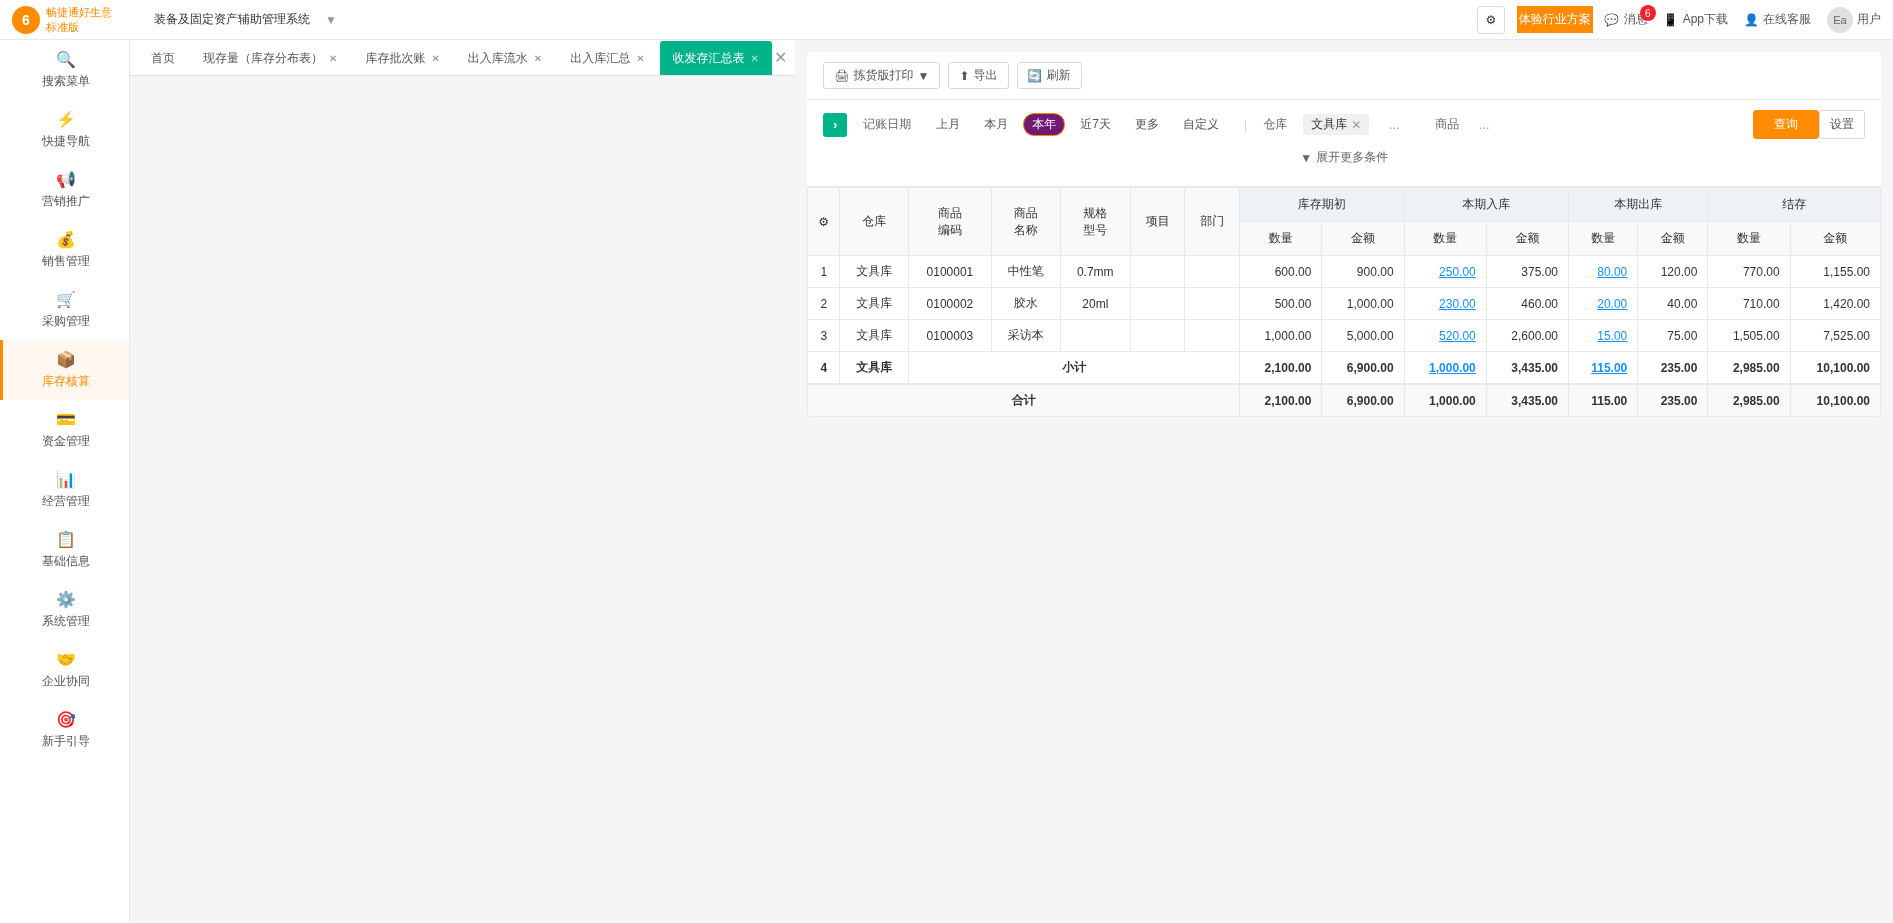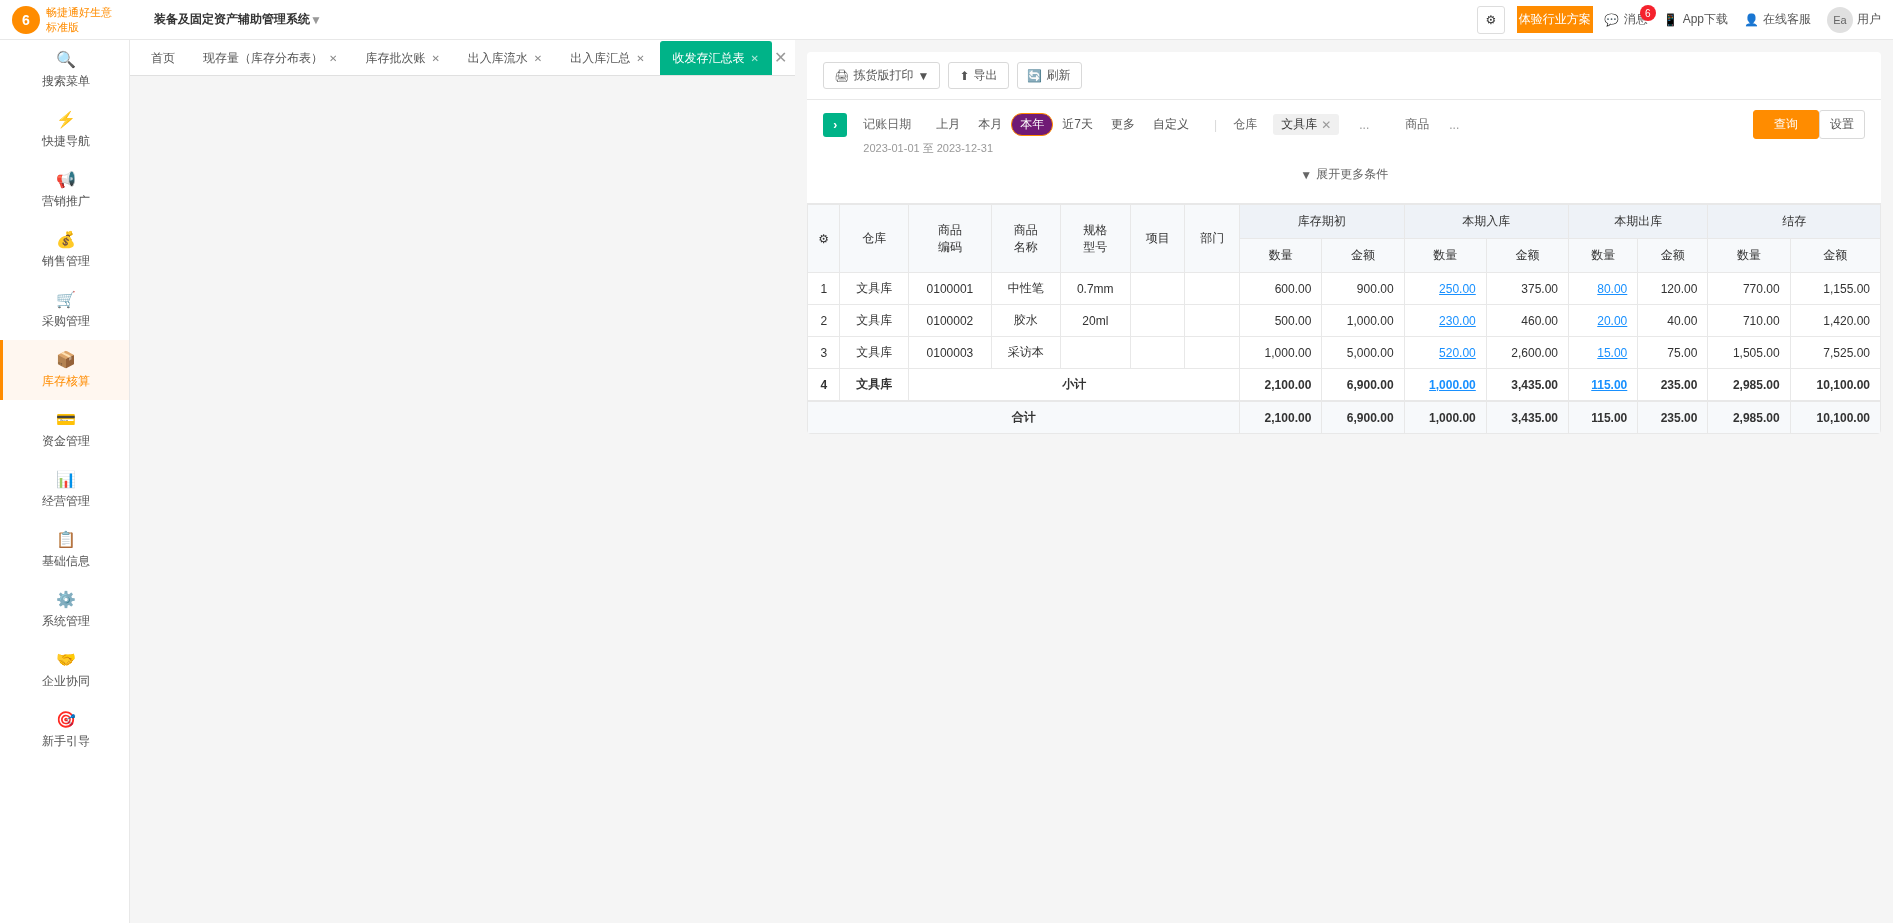--- a/index.html
+++ b/index.html
@@ -3,21 +3,21 @@
   <meta charset="utf-8">
   <style>
     * { margin: 0; padding: 0; box-sizing: border-box; }
     body { font-family: 'Microsoft YaHei', Arial, sans-serif; font-size: 12px; background: #f5f5f5; color: #333; width: 1893px; min-height: 923px; overflow-x: hidden; }
 
     
     .top-header { display: flex; align-items: center; height: 40px; background: #fff; border-bottom: 1px solid #e8e8e8; padding: 0 12px; gap: 12px; }
     .logo-area { display: flex; align-items: center; gap: 6px; width: 130px; }
     .logo-icon { width: 28px; height: 28px; background: #ff8c00; border-radius: 50%; display: flex; align-items: center; justify-content: center; color: white; font-size: 14px; font-weight: bold; }
     .logo-text { font-size: 11px; color: #ff8c00; line-height: 1.3; }
-    .system-title { flex: 1; display: flex; align-items: center; gap: 0; font-weight: bold; }
+    .system-title { flex: 1; display: flex; align-items: center; gap: 15px; }
     .settings-icon-btn { width: 28px; height: 28px; border: 1px solid #ddd; border-radius: 3px; display: flex; align-items: center; justify-content: center; cursor: pointer; background: #fff; }
     .trial-btn { background: #ff8c00; color: white; border: none; border-radius: 0; padding: 5px 2px; font-size: 12px; cursor: pointer; }
     .header-right { display: flex; align-items: center; gap: 16px; margin-left: auto; }
     .header-icon-item { display: flex; align-items: center; gap: 4px; cursor: pointer; color: #555; font-size: 12px; position: relative; }
     .badge { background: #f5222d; color: white; border-radius: 8px; font-size: 10px; padding: 0 4px; min-width: 16px; height: 16px; display: flex; align-items: center; justify-content: center; position: absolute; top: -6px; right: -8px; }
     .user-avatar { width: 26px; height: 26px; background: #e0e0e0; border-radius: 50%; display: flex; align-items: center; justify-content: center; font-size: 11px; color: #666; }
 
     
     .main-layout { display: flex; height: calc(923px - 40px); }
 
@@ -41,21 +41,21 @@
     .page-content { flex: 1; overflow-y: auto; background: #f5f5f5; padding: 12px; }
     .page-header { background: #fff; padding: 10px 16px; border-radius: 4px 4px 0 0; border-bottom: 1px solid #e8e8e8; display: flex; align-items: center; justify-content: space-between; }
     .page-title { font-size: 14px; font-weight: bold; color: #333; }
     .page-actions { display: flex; align-items: center; gap: 8px; }
     .action-btn { display: flex; align-items: center; gap: 4px; padding: 4px 10px; border: 1px solid #d9d9d9; border-radius: 3px; background: #fff; cursor: pointer; font-size: 12px; color: #555; }
     .action-btn-primary { background: #ff8c00; color: white; border-color: #ff8c00; }
 
     
     .filter-area { background: #fff; padding: 10px 16px; border-bottom: 1px solid #e8e8e8; }
     .filter-row { display: flex; align-items: center; gap: 16px; flex-wrap: wrap; }
-    .date-shortcuts { display: flex; align-items: flex-end; }
+    .date-shortcuts { display: flex; align-items: flex-end; gap: 6px; }
     .date-btn { padding: 2px 8px; border-radius: 3px; cursor: pointer; font-size: 12px; border: 1px solid transparent; color: #555; }
     .date-btn.active { background: #701a75; color: white; border-color: #ff8c00; border-radius: 11px; }
     .date-range { color: #999; font-size: 11px; margin-top: 2px; }
     .warehouse-tag { display: flex; align-items: center; gap: 4px; background: #f0f0f0; border-radius: 3px; padding: 2px 8px; font-size: 12px; }
     .tag-close { cursor: pointer; color: #999; }
     .ellipsis-btn { color: #999; cursor: pointer; padding: 0 4px; }
     .expand-btn { display: flex; align-items: center; gap: 4px; color: #666; font-size: 12px; cursor: pointer; margin: 0 auto; padding: 6px 0; }
 
     
     .table-wrapper { background: #fff; border-radius: 0 0 4px 4px; overflow: auto; }
@@ -238,23 +238,20 @@
           </div>
           <span class="ellipsis-btn">...</span>
 
           <span style="color:#666;margin-left:16px;">商品</span>
           <span class="ellipsis-btn">...</span>
 
           <div style="margin-left:auto;display:flex;gap:0;">
             <button class="action-btn action-btn-primary" style="background:#ff8c00;color:white;border-color:#ff8c00;padding:5px 20px;">查询</button>
             <button class="action-btn">设置</button>
           </div>
-        </div>
-        <div class="filter-row" style="padding-left:40px;">
-          <span class="date-range">2023-01-01 至 2023-12-31</span>
         </div>
 
         <div style="display:flex;justify-content:center;padding:4px 0;">
           <div class="expand-btn">
             <span>▼</span>
             <span>展开更多条件</span>
           </div>
         </div>
       </div>
 

